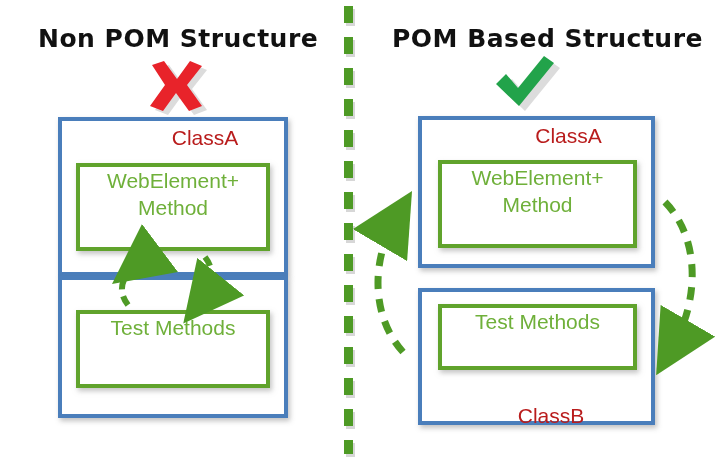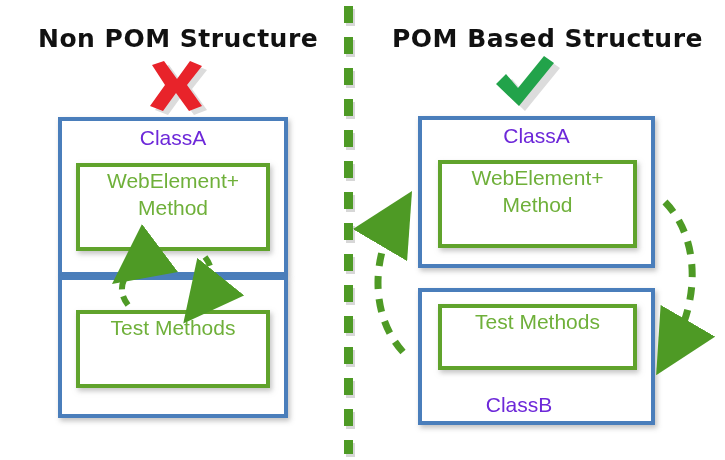--- a/index.html
+++ b/index.html
@@ -75,39 +75,40 @@
   .green-label {
     color: #6FB03A;
     font-family: "Liberation Sans", sans-serif;
     font-size: 21px;
     line-height: 27px;
     text-align: center;
     white-space: pre-line;
   }
   .class-label {
     position: absolute;
-    color: #6d28d9;
+    color: #b91c1c;
     font-family: "Liberation Sans", sans-serif;
     font-size: 21px;
     text-align: center;
     white-space: nowrap;
+    padding-left: 32px;
   }
 
   
   #left-outer-top   { left: 58px;  top: 117px; width: 230px; height: 159px; }
   #left-outer-bot   { left: 58px;  top: 276px; width: 230px; height: 142px; }
   #left-classa-label{ left: 58px;  top: 126px; width: 230px; }
   #left-green-web   { left: 76px;  top: 163px; width: 194px; height: 88px; }
   #left-green-test  { left: 76px;  top: 310px; width: 194px; height: 78px; }
 
   
   #right-outer-top   { left: 418px; top: 116px; width: 237px; height: 152px; }
   #right-outer-bot   { left: 418px; top: 288px; width: 237px; height: 137px; }
   #right-classa-label{ left: 418px; top: 124px; width: 237px; }
-  #right-classb-label{ left: 418px; top: 393px; width: 202px; }
+  #right-classb-label{ left: 418px; top: 404px; width: 202px; }
   #right-green-web   { left: 438px; top: 160px; width: 199px; height: 88px; }
   #right-green-test  { left: 438px; top: 304px; width: 199px; height: 66px; }
 
   
   .arrows {
     position: absolute;
     left: 0; top: 0;
     width: 725px; height: 460px;
     pointer-events: none;
   }

